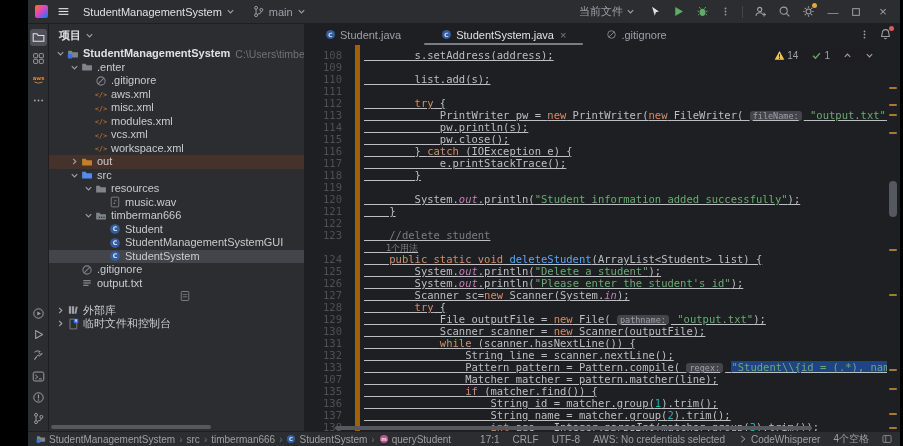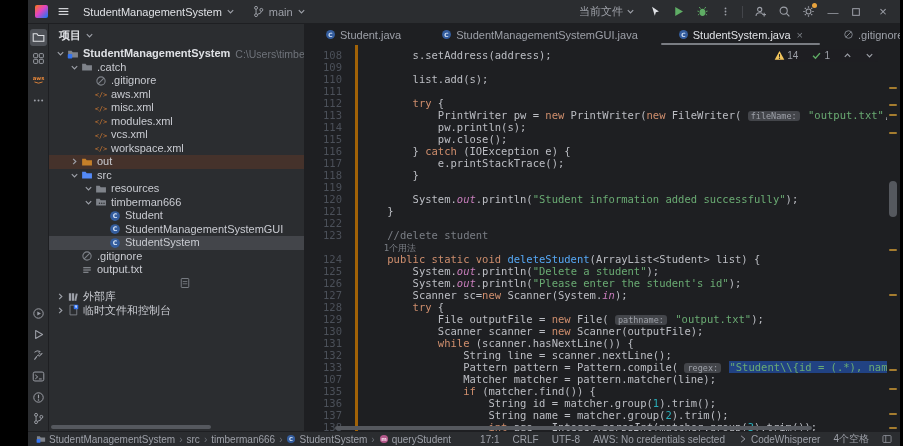--- a/index.html
+++ b/index.html
@@ -44,23 +44,23 @@
   .tabbar{height:21px;flex:none;display:flex;align-items:center;background:#1e1f22;}
   .tab{display:flex;align-items:center;gap:4px;height:21px;padding:0 20px;font-size:11px;color:#9da0a8;position:relative;}
   .tab.active{color:#dfe1e5;}
   .tab.active:after{content:"";position:absolute;left:3px;right:3px;bottom:0;height:2px;border-radius:1px;background:#7a7d83;}
   .tab-close{color:#7a7e85;margin-left:2px;}
   .tabbar-right{margin-left:auto;display:flex;align-items:center;gap:9px;padding-right:8px;}
   .bell-wrap{position:relative;display:flex;}
   .bell-dot{position:absolute;right:-2px;top:-2px;width:5px;height:5px;border-radius:50%;background:#db5c5c;}
 
   .code-area{flex:1;position:relative;display:flex;overflow:hidden;}
-  .gutter{width:50px;flex:none;padding-top:4px;font:10.5px "DejaVu Sans Mono",monospace;line-height:12px;color:#4b5059;text-align:right;border-right:3px solid #a16207;}
+  .gutter{width:50px;flex:none;padding-top:4px;font:10.5px "DejaVu Sans Mono",monospace;line-height:12px;color:#4b5059;text-align:right;border-right:5px solid #a16207;}
   .gutter div{height:12px;padding-right:13px;}
-  .code{flex:1;padding-top:4px;padding-left:4px;overflow:hidden;font:10.5px "DejaVu Sans Mono",monospace;line-height:12px;white-space:pre;color:#bcbec4;}
+  .code{flex:1;padding-top:4px;padding-left:4px;overflow:hidden;font:10.5px "DejaVu Sans Mono",monospace;line-height:12px;white-space:pre;color:#bcbec4;text-decoration:underline;}
   .line{height:12px;}
   .d{color:#bcbec4}.k{color:#cf8e6d}.s{color:#6aab73}.c{color:#7a7e85}
   .f{color:#c77dbb;font-style:italic}.m{color:#56a8f5}.n{color:#2aacb8}
   .i{color:#bcbec4;font-style:italic}
   .u{color:#7a7e85;font-size:9px}
   .x{color:#6aab73;background:#214283}
   .h{background:#43454a;color:#9da0a8;border-radius:3px;font-size:8.5px;padding:0 3px;margin-right:2px;}
 
   .inspections{position:absolute;top:4px;right:22px;display:flex;align-items:center;gap:13px;font-size:10px;color:#9da0a8;background:rgba(30,31,34,.85);padding:1px 4px;border-radius:3px;}
   .insp-item{display:flex;align-items:center;gap:2px;}
@@ -299,21 +299,21 @@
             <span class="chev-slot">
               <svg xmlns="http://www.w3.org/2000/svg" width="9" height="9" viewBox="0 0 10 10">
                 <path d="M2 3.5 L5 6.5 L8 3.5" fill="none" stroke="#9da0a8" stroke-width="1.3"></path>
               </svg>
             </span>
             <span class="tree-icon">
               <svg xmlns="http://www.w3.org/2000/svg" width="12" height="12" viewBox="0 0 16 16">
                 <path d="M1.5 3.5h4.6l1.5 2h7v7h-13.1z" fill="#7f838a"></path>
               </svg>
             </span>
-            <span class="tree-label">.catch</span>
+            <span class="tree-label">.enter</span>
           </div>
           <div class="tree-row" style="padding-left: 34px;">
             <span class="chev-slot"></span>
             <span class="tree-icon">
               <svg xmlns="http://www.w3.org/2000/svg" width="12" height="12" viewBox="0 0 16 16">
                 <circle cx="8" cy="8" r="5.5" fill="none" stroke="#7f838a" stroke-width="1.4"></circle>
                 <line x1="4.2" y1="11.8" x2="11.8" y2="4.2" stroke="#7f838a" stroke-width="1.4"></line>
               </svg>
             </span>
             <span class="tree-label">.gitignore</span>
@@ -394,20 +394,30 @@
               <svg xmlns="http://www.w3.org/2000/svg" width="9" height="9" viewBox="0 0 10 10">
                 <path d="M2 3.5 L5 6.5 L8 3.5" fill="none" stroke="#9da0a8" stroke-width="1.3"></path>
               </svg>
             </span>
             <span class="tree-icon">
               <svg xmlns="http://www.w3.org/2000/svg" width="12" height="12" viewBox="0 0 16 16">
                 <path d="M1.5 3.5h4.6l1.5 2h7v7h-13.1z" fill="#7f838a"></path>
               </svg>
             </span>
             <span class="tree-label">resources</span>
+          </div>
+          <div class="tree-row" style="padding-left: 48px;">
+            <span class="chev-slot"></span>
+            <span class="tree-icon">
+              <svg xmlns="http://www.w3.org/2000/svg" width="12" height="12" viewBox="0 0 16 16">
+                <rect x="3" y="1.5" width="10" height="13" rx="1" fill="none" stroke="#7f838a" stroke-width="1.2"></rect>
+                <text x="8" y="11" font-size="8" fill="#9da0a8" text-anchor="middle" font-family="DejaVu Sans">♪</text>
+              </svg>
+            </span>
+            <span class="tree-label">music.wav</span>
           </div>
           <div class="tree-row" style="padding-left: 34px;">
             <span class="chev-slot">
               <svg xmlns="http://www.w3.org/2000/svg" width="9" height="9" viewBox="0 0 10 10">
                 <path d="M2 3.5 L5 6.5 L8 3.5" fill="none" stroke="#9da0a8" stroke-width="1.3"></path>
               </svg>
             </span>
             <span class="tree-icon">
               <svg xmlns="http://www.w3.org/2000/svg" width="12" height="12" viewBox="0 0 16 16">
                 <path d="M1.5 3.5h4.6l1.5 2h7v7h-13.1z" fill="#7f838a"></path>
@@ -518,29 +528,20 @@
       <div class="tabbar">
         <span id="tabs-holder" style="display:flex;height:100%;">
             <div class="tab">
               <span>
                 <svg xmlns="http://www.w3.org/2000/svg" width="11" height="11" viewBox="0 0 16 16">
                   <circle cx="8" cy="8" r="6.5" fill="#345d9e"></circle>
                   <text x="8" y="11" font-size="8.5" font-family="DejaVu Sans" font-weight="bold" fill="#d6e4f7" text-anchor="middle">C</text>
                 </svg>
               </span>
               <span>Student.java</span>
-            </div>
-            <div class="tab">
-              <span>
-                <svg xmlns="http://www.w3.org/2000/svg" width="11" height="11" viewBox="0 0 16 16">
-                  <circle cx="8" cy="8" r="6.5" fill="#345d9e"></circle>
-                  <text x="8" y="11" font-size="8.5" font-family="DejaVu Sans" font-weight="bold" fill="#d6e4f7" text-anchor="middle">C</text>
-                </svg>
-              </span>
-              <span>StudentManagementSystemGUI.java</span>
             </div>
             <div class="tab active">
               <span>
                 <svg xmlns="http://www.w3.org/2000/svg" width="11" height="11" viewBox="0 0 16 16">
                   <circle cx="8" cy="8" r="6.5" fill="#345d9e"></circle>
                   <text x="8" y="11" font-size="8.5" font-family="DejaVu Sans" font-weight="bold" fill="#d6e4f7" text-anchor="middle">C</text>
                 </svg>
               </span>
               <span>StudentSystem.java</span>
               <span class="tab-close">×</span>

